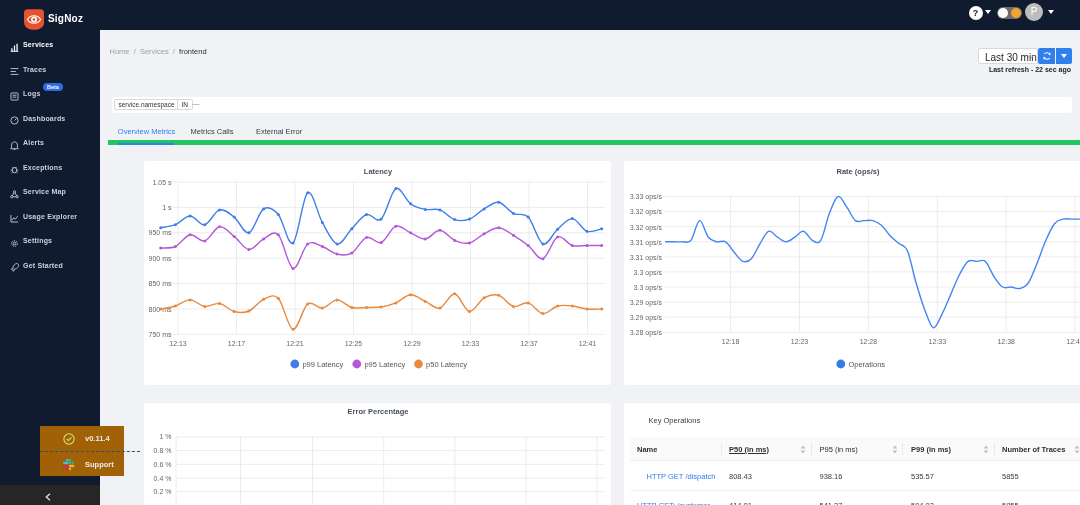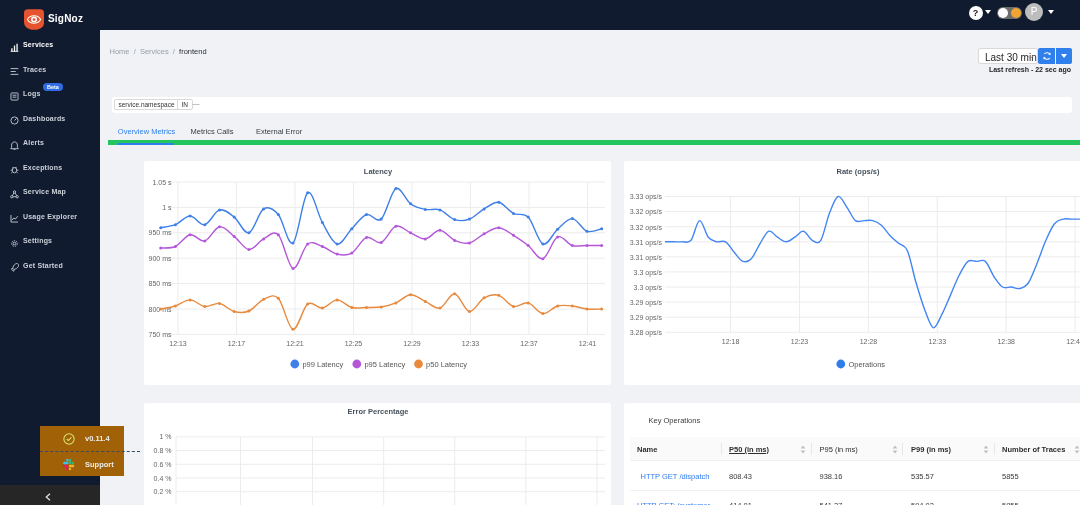--- a/index.html
+++ b/index.html
@@ -411,21 +411,21 @@
       <svg class="abs" style="left:353.2px;top:7.5px;" width="6" height="9" viewBox="0 0 6 9">
         <path d="M3 0.5L5.4 3.4H0.6z" fill="#bfbfbf"></path>
         <path d="M3 8.5L0.6 5.6h4.8z" fill="#bfbfbf"></path>
       </svg>
       <svg class="abs" style="left:444.9px;top:7.5px;" width="6" height="9" viewBox="0 0 6 9">
         <path d="M3 0.5L5.4 3.4H0.6z" fill="#bfbfbf"></path>
         <path d="M3 8.5L0.6 5.6h4.8z" fill="#bfbfbf"></path>
       </svg>
   </div>
   <div class="abs" style="left:6px;top:58.5px;width:455px;height:30.3px;border-bottom:1px solid #f0f0f0;">
-    <span class="abs" style="left:11px;top:10.5px;font-size:7.5px;color:#2e7cf0;">HTTP GET /dispatch</span>
+    <span class="abs" style="left:17px;top:10.5px;font-size:7.5px;color:#2e7cf0;">HTTP GET /dispatch</span>
     <span class="abs" style="left:99.5px;top:10.5px;font-size:7.5px;color:#3a3a3a;">808.43</span>
     <span class="abs" style="left:190px;top:10.5px;font-size:7.5px;color:#3a3a3a;">938.16</span>
     <span class="abs" style="left:281.5px;top:10.5px;font-size:7.5px;color:#3a3a3a;">535.57</span>
     <span class="abs" style="left:372.5px;top:10.5px;font-size:7.5px;color:#3a3a3a;">5855</span>
   </div>
   <div class="abs" style="left:6px;top:88.8px;width:455px;height:30px;">
     <span class="abs" style="left:7.5px;top:10px;font-size:7.5px;color:#2e7cf0;">HTTP GET: /customer</span>
     <span class="abs" style="left:99.5px;top:10px;font-size:7.5px;color:#3a3a3a;">414.01</span>
     <span class="abs" style="left:190px;top:10px;font-size:7.5px;color:#3a3a3a;">541.37</span>
     <span class="abs" style="left:281.5px;top:10px;font-size:7.5px;color:#3a3a3a;">594.02</span>

